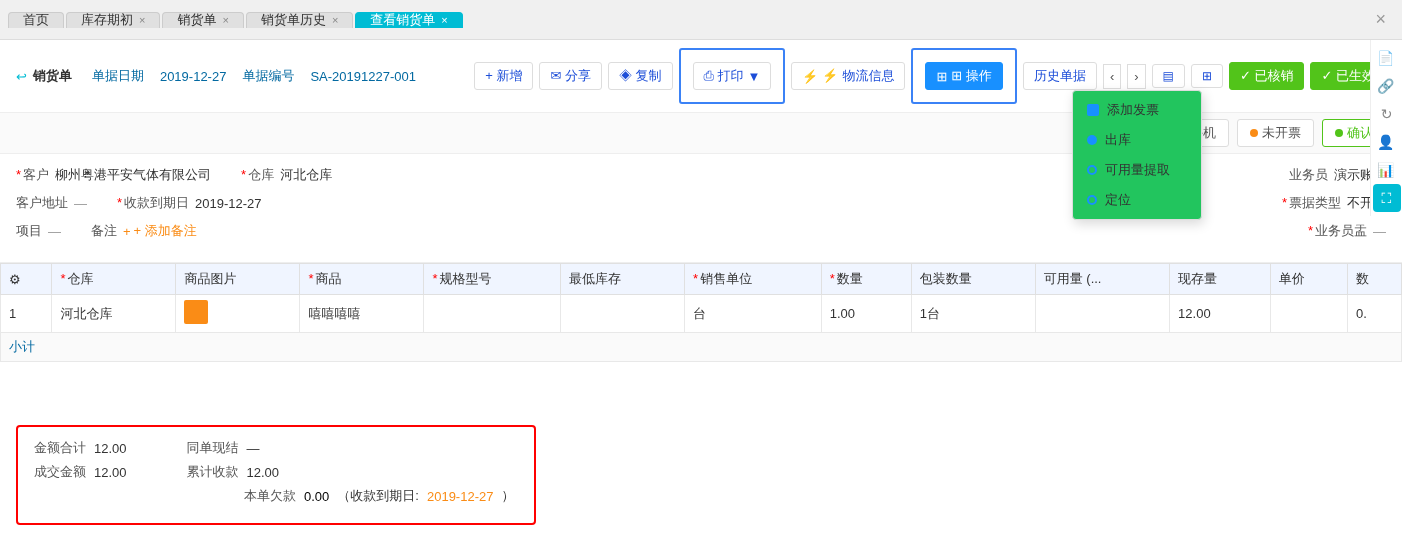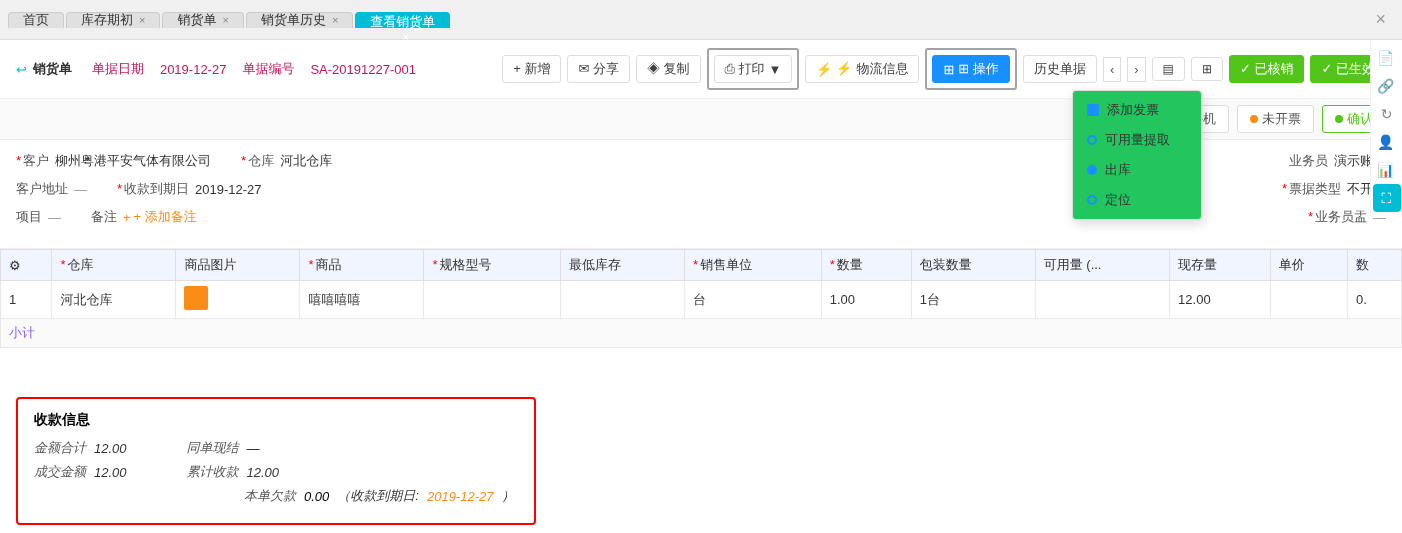--- a/index.html
+++ b/index.html
@@ -8,46 +8,46 @@
     
     .tab-bar {
       display: flex; align-items: center; background: #f0f0f0; border-bottom: 1px solid #ddd;
       height: 40px; padding: 0 8px; position: relative;
     }
     .tab {
       display: flex; align-items: center; padding: 0 14px; height: 16px; cursor: pointer;
       border-radius: 4px 4px 0 0; margin-right: 2px; font-size: 13px; color: #333;
       background: #e0e0e0; border: 1px solid #ccc; border-bottom: none;
     }
-    .tab.highlight { background: #00bcd4; color: #fff; border-color: #00bcd4; flex-direction: column; }
+    .tab.highlight { background: #00bcd4; color: #fff; border-color: #00bcd4; }
     .tab-close { margin-left: 6px; color: #888; font-size: 11px; cursor: pointer; }
     .tab-close.white { color: #fff; }
     .tab-bar-close { margin-left: auto; font-size: 18px; color: #999; cursor: pointer; padding: 0 8px; }
 
     
     .main-content { background: #fff; height: calc(533px - 40px); display: flex; flex-direction: column; }
 
     
     .doc-header {
       display: flex; align-items: center; padding: 8px 16px; border-bottom: 1px solid #eee;
       background: #fff; min-height: 48px;
     }
     .doc-title-icon { color: #00bcd4; margin-right: 6px; font-size: 13px; }
     .doc-title { font-weight: bold; color: #333; margin-right: 20px; }
     .doc-meta { display: flex; align-items: center; gap: 16px; color: #555; font-size: 13px; }
-    .doc-meta span { color: #be185d; }
+    .doc-meta span { color: #0369a1; }
 
     
     .toolbar {
       display: flex; align-items: center; margin-left: auto; gap: 6px;
     }
     .toolbar-btn {
       display: flex; align-items: center; gap: 4px; padding: 4px 10px;
       border: 1px solid #ddd; border-radius: 3px; cursor: pointer; background: #fff;
-      color: #404040; font-size: 12px; white-space: nowrap;
+      color: #1d4ed8; font-size: 12px; white-space: nowrap;
     }
     .toolbar-btn.active-btn { background: #1890ff; color: #fff; border-color: #1890ff; }
     .toolbar-btn.success-btn { background: #52c41a; color: #fff; border-color: #52c41a; }
     .nav-arrow { padding: 4px 6px; cursor: pointer; color: #555; border: 1px solid #ddd; background: #fff; }
 
     
     .action-row {
       display: flex; align-items: center; padding: 6px 16px; border-bottom: 1px solid #eee;
       background: #fafafa; gap: 8px;
     }
@@ -74,30 +74,30 @@
     
     .table-section { flex: 1; overflow: auto; }
     table { width: 100%; border-collapse: collapse; font-size: 12px; }
     thead tr { background: #f0f5ff; }
     th {
       border: 1px solid #e0e0e0; padding: 6px 8px; text-align: left; color: #333;
       font-weight: normal; white-space: nowrap;
     }
     td { border: 1px solid #e8e8e8; padding: 5px 8px; color: #333; }
     .th-required::before { content: '*'; color: red; margin-right: 2px; }
-    tr.subtotal td { background: #fafafa; color: #8b5cf6; }
+    tr.subtotal td { background: #fafafa; color: #0369a1; }
     .img-placeholder { width: 24px; height: 24px; background: #fa8c16; border-radius: 2px; display: inline-block; }
 
     
     .payment-section {
       border: 2px solid red; margin: 8px 16px; padding: 12px 16px; border-radius: 4px;
       background: #fff; max-width: 520px;
     }
     .payment-title { font-weight: bold; margin-bottom: 10px; font-size: 14px; }
-    .payment-row { display: flex; gap: 60px; margin-bottom: 6px; font-style: italic; }
+    .payment-row { display: flex; gap: 60px; margin-bottom: 6px; }
     .payment-item { display: flex; gap: 8px; align-items: center; }
     .payment-label { color: #555; }
     .payment-value { color: #333; }
     .payment-value.red { color: #000000; }
     .payment-value.date { color: #fa8c16; }
     .right-icon-btn {
       width: 28px; height: 28px; display: flex; align-items: center; justify-content: center;
       cursor: pointer; color: #888; border-radius: 4px; font-size: 14px;
     }
     .right-icon-btn.teal { background: #00bcd4; color: #fff; }
@@ -110,21 +110,21 @@
     }
     .dropdown-item {
       display: flex; align-items: center; gap: 8px; padding: 6px 14px;
       cursor: pointer; color: #333; font-size: 13px;
     }
     .di-square { width: 12px; height: 12px; background: #1890ff; border-radius: 2px; display: inline-block; }
     .di-circle { width: 10px; height: 10px; border-radius: 50%; background: transparent; border: 2px solid #1890ff; display: inline-block; }
 
     
     .print-highlight {
-      border: 2px solid #a3a3a3; border-radius: 3px; padding: 5px;
+      border: 2px solid #3b82f6; border-radius: 3px; padding: 12px;
     }
   </style>
 </head>
 <body>
 
 <div style="position:relative; width:1402px; height:533px; overflow:hidden;">
 
   <div class="tab-bar">
     <div class="tab">
       <span>首页</span>
@@ -303,21 +303,20 @@
             <td>0.</td>
           </tr>
           <tr class="subtotal">
             <td colspan="13">小计</td>
           </tr>
         </tbody>
       </table>
     </div>
 
     <div class="payment-section">
-      <div class="payment-title">收款信息</div>
       <div class="payment-row">
         <div class="payment-item">
           <span class="payment-label">金额合计</span>
           <span class="payment-value">12.00</span>
         </div>
         <div class="payment-item">
           <span class="payment-label">同单现结</span>
           <span class="payment-value">—</span>
         </div>
       </div>
@@ -344,26 +343,26 @@
     </div>
 
   </div>
 
   <div class="dropdown-menu">
     <div class="dropdown-item">
       <span class="di-square"></span>
       <span>添加发票</span>
     </div>
     <div class="dropdown-item">
+      <span style="display:inline-block;width:10px;height:10px;border-radius:50%;background:#1890ff;"></span>
+      <span>出库</span>
+    </div>
+    <div class="dropdown-item">
       <span class="di-circle"></span>
       <span>可用量提取</span>
-    </div>
-    <div class="dropdown-item">
-      <span style="display:inline-block;width:10px;height:10px;border-radius:50%;background:#1890ff;"></span>
-      <span>出库</span>
     </div>
     <div class="dropdown-item">
       <span class="di-circle"></span>
       <span>定位</span>
     </div>
   </div>
 
   <div style="position:absolute; right:0; top:40px; display:flex; flex-direction:column; align-items:center; background:#fff; border-left:1px solid #eee; padding:4px 2px; width:32px;">
     <div class="right-icon-btn">📄</div>
     <div class="right-icon-btn">🔗</div>

